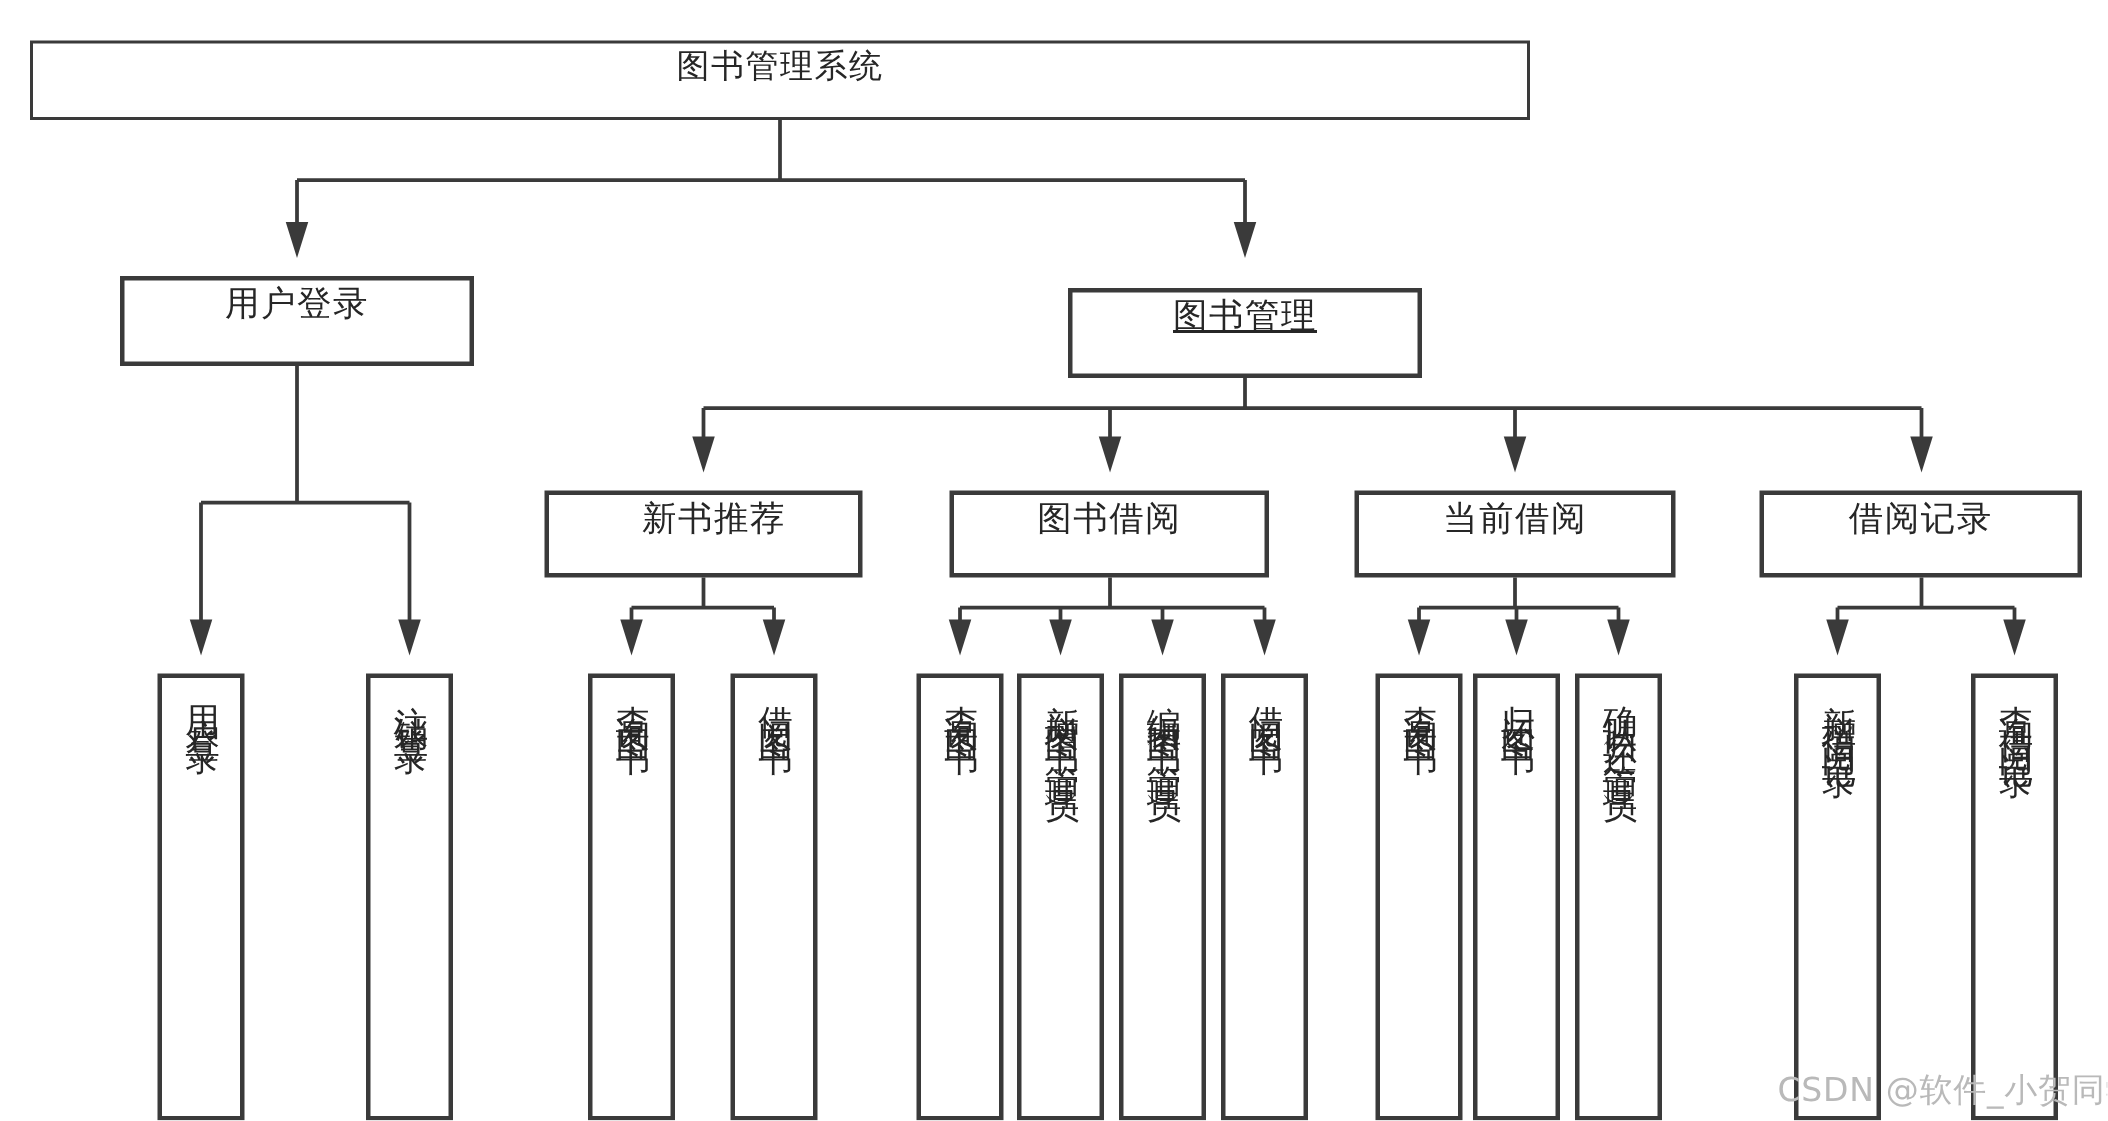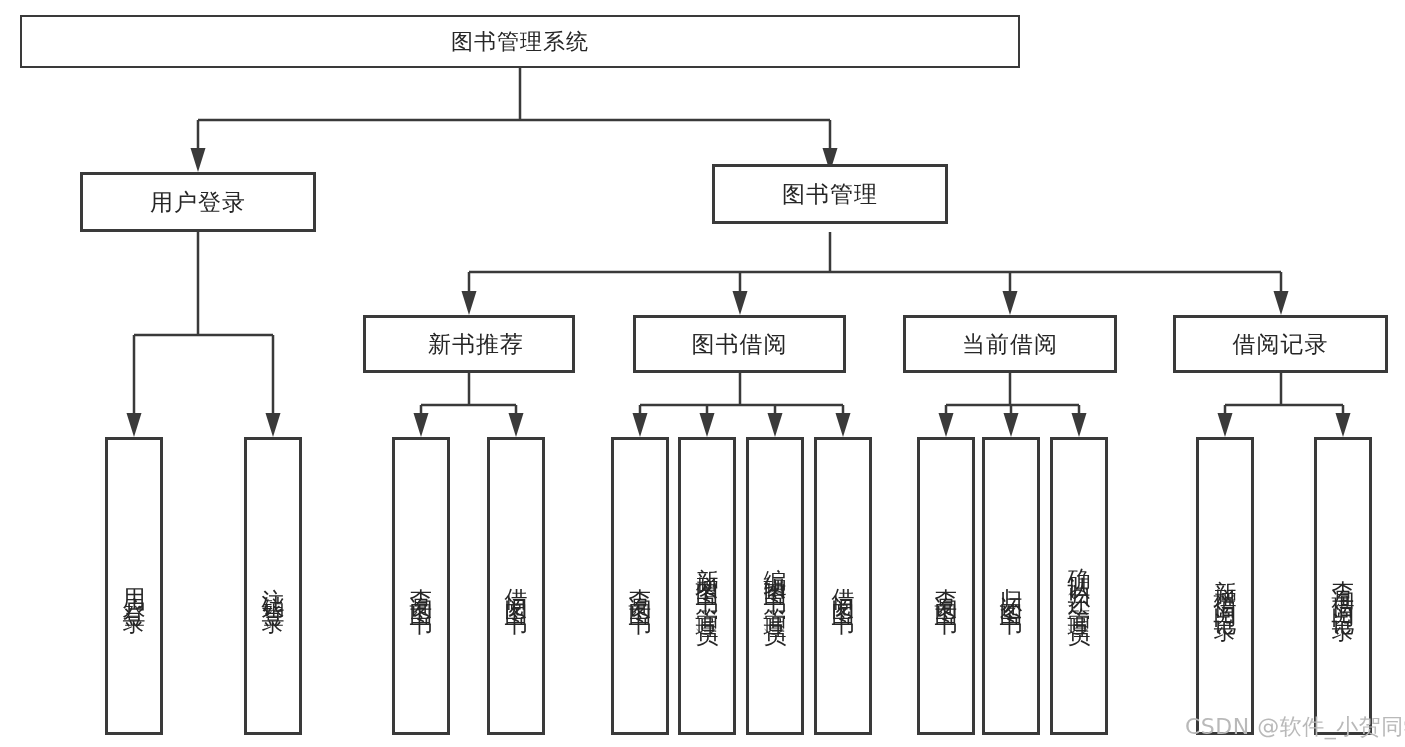--- a/index.html
+++ b/index.html
@@ -9,23 +9,24 @@
     background:#ffffff;
     font-family:"DejaVu Sans","Liberation Sans",sans-serif;
     overflow:hidden;
   }
   svg.connectors{position:absolute;left:0;top:0;z-index:1;}
   .node{
     position:absolute;
     background:#ffffff;
     border:3px solid #3a3a3a;
     box-sizing:border-box;
-    display:flex;align-items:center;justify-content:center;
+    display:flex;align-items:flex-start;justify-content:center;
     color:#262626;
     z-index:2;
+    margin-top:12px;
   }
   .node.root{border-width:2px;font-size:22px;letter-spacing:1px;}
   .node.h{font-size:23px;letter-spacing:1px;}
   .node.v span{
     writing-mode:vertical-rl;
     font-size:23px;
     line-height:1;
     letter-spacing:8px;
     white-space:nowrap;
   }
@@ -86,21 +87,21 @@
     </g>
   </svg>
 
   <div class="node root" style="left:20px;top:15px;width:1000px;height:53px;">
     <span>图书管理系统</span>
   </div>
 
   <div class="node h" style="left:80px;top:172px;width:236px;height:60px;">
     <span>用户登录</span>
   </div>
-  <div class="node h" style="left:712px;top:164px;width:236px;height:60px;">
+  <div class="node h" style="left:712px;top:180px;width:236px;height:60px;text-decoration:underline;">
     <span>图书管理</span>
   </div>
 
   <div class="node h" style="left:363px;top:315px;width:212px;height:58px;padding-left:14px;">
     <span>新书推荐</span>
   </div>
   <div class="node h" style="left:903px;top:315px;width:214px;height:58px;">
     <span>当前借阅</span>
   </div>
   <div class="node h" style="left:633px;top:315px;width:213px;height:58px;">

